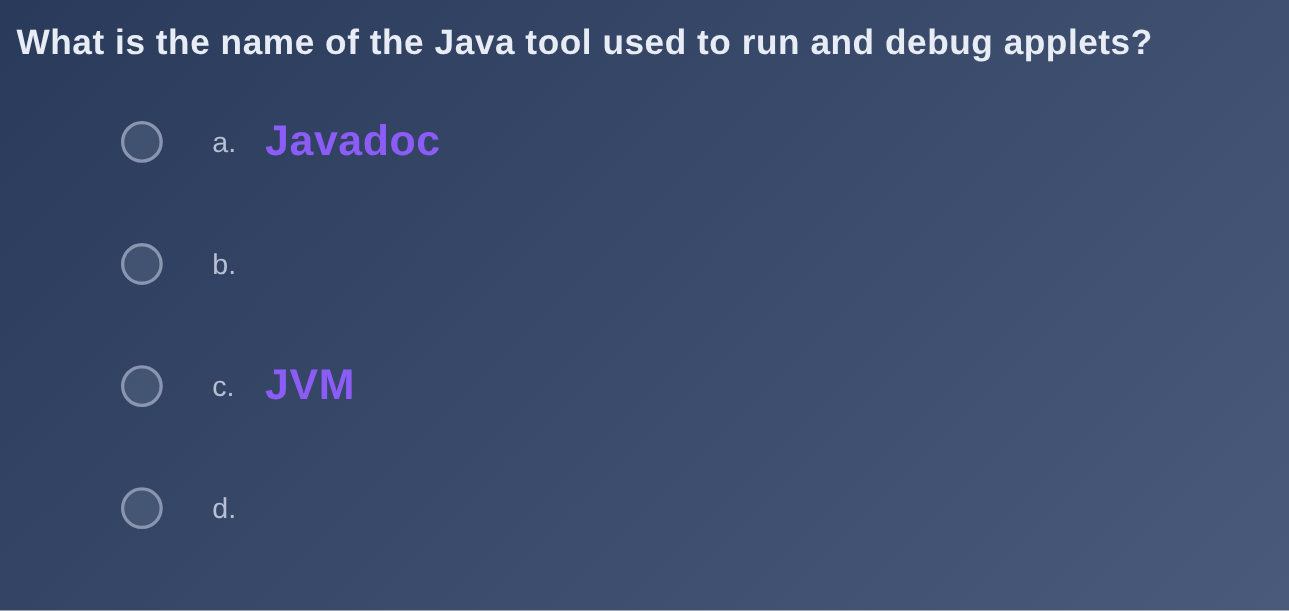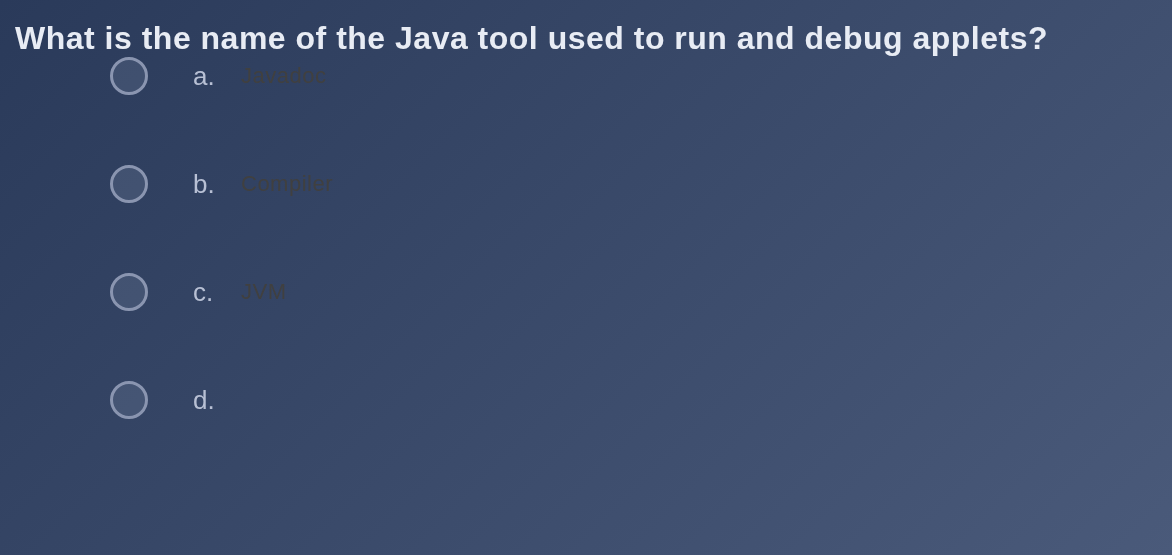--- a/index.html
+++ b/index.html
@@ -14,20 +14,21 @@
       font-family: Arial, Helvetica, sans-serif;
       color: #d8dde8;
       padding: 20px 15px;
       overflow: hidden;
       position: relative;
     }
     .question-text {
       font-size: 32px;
       font-weight: bold;
       color: #e8ecf4;
+      margin-bottom: 50px;
       letter-spacing: 0.5px;
     }
     .options-container {
       padding-left: 95px;
     }
     .option-row {
       display: flex;
       align-items: center;
       margin-bottom: 70px;
     }
@@ -41,43 +42,42 @@
       flex-shrink: 0;
       cursor: pointer;
     }
     .option-letter {
       font-size: 26px;
       color: #b8c0d4;
       margin-right: 18px;
       min-width: 30px;
     }
     .option-text {
-      font-size: 22px;
-      font-weight: normal;
-      color: #404040;
+      font-size: 39px;
+      font-weight: bold;
+      color: #8b5cf6;
       letter-spacing: 0.5px;
     }
   </style>
 </head>
 <body>
 
 <div class="question-text">What is the name of the Java tool used to run and debug applets?</div>
 
 <div class="options-container">
 
   <div class="option-row">
     <div class="radio-button"></div>
     <span class="option-letter">a.</span>
     <span class="option-text">Javadoc</span>
   </div>
 
   <div class="option-row">
     <div class="radio-button"></div>
     <span class="option-letter">b.</span>
-    <span class="option-text">Compiler</span>
   </div>
 
   <div class="option-row">
     <div class="radio-button"></div>
     <span class="option-letter">c.</span>
     <span class="option-text">JVM</span>
   </div>
 
   <div class="option-row">
     <div class="radio-button"></div>

